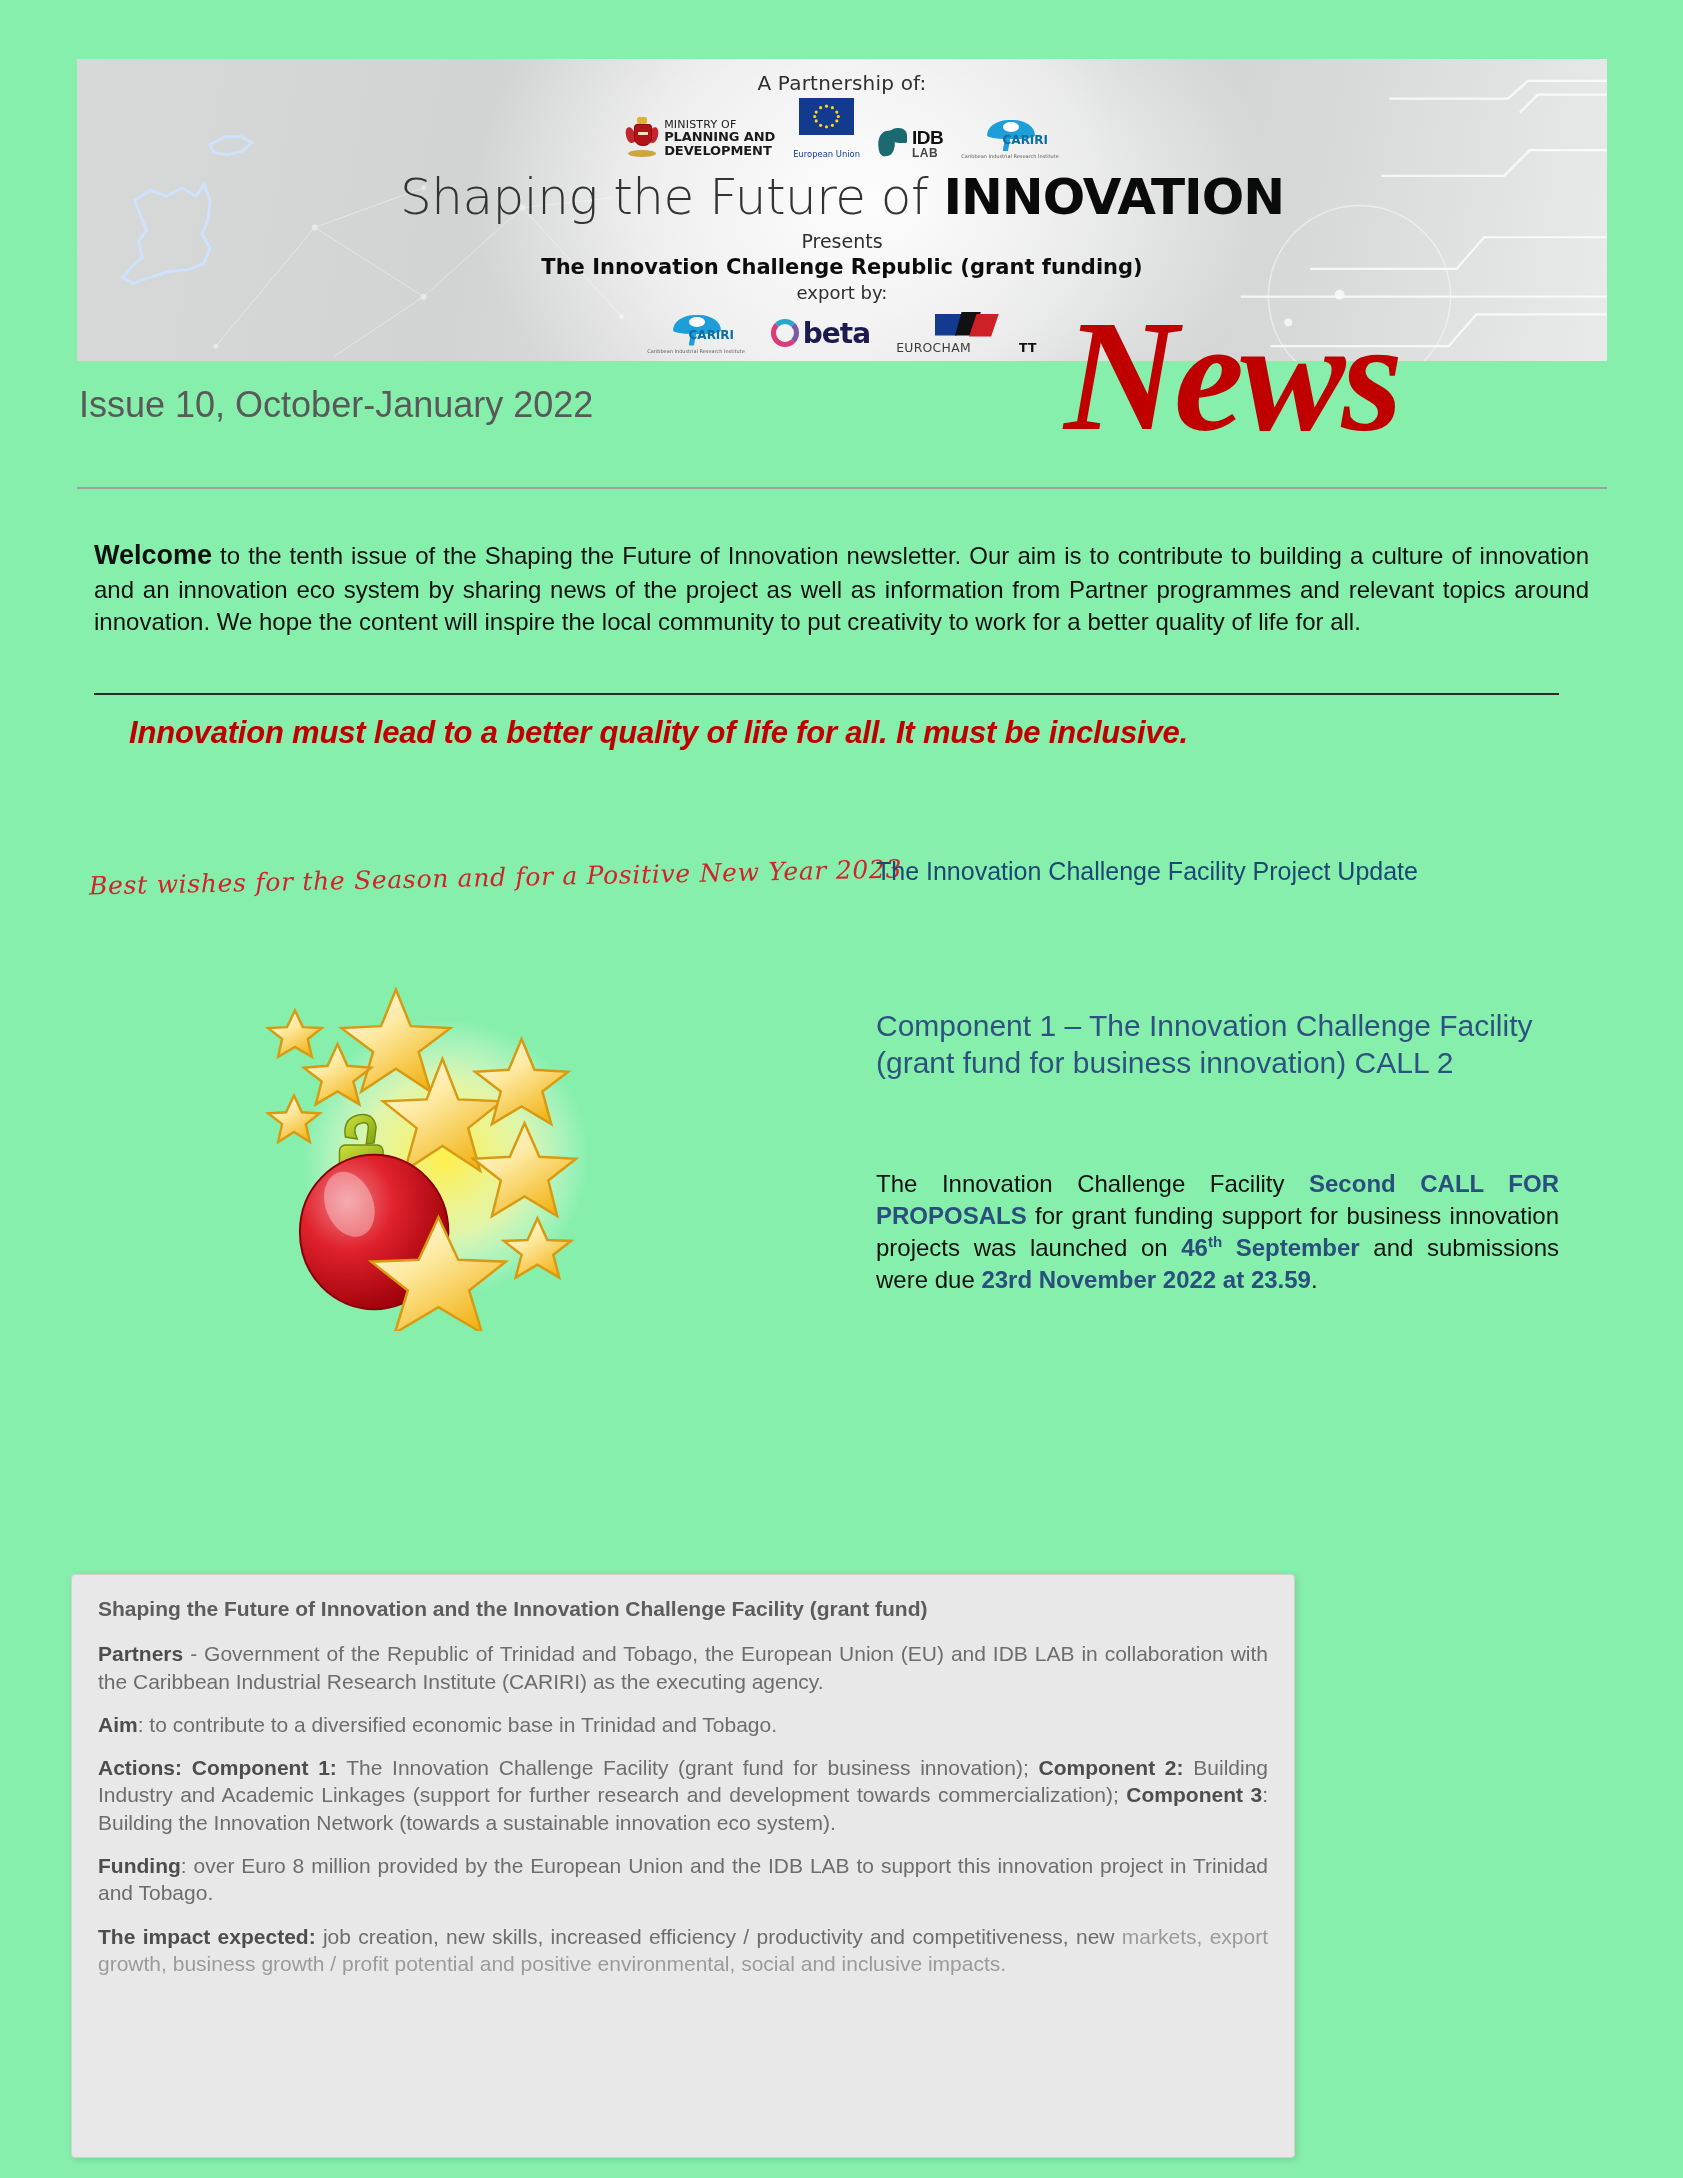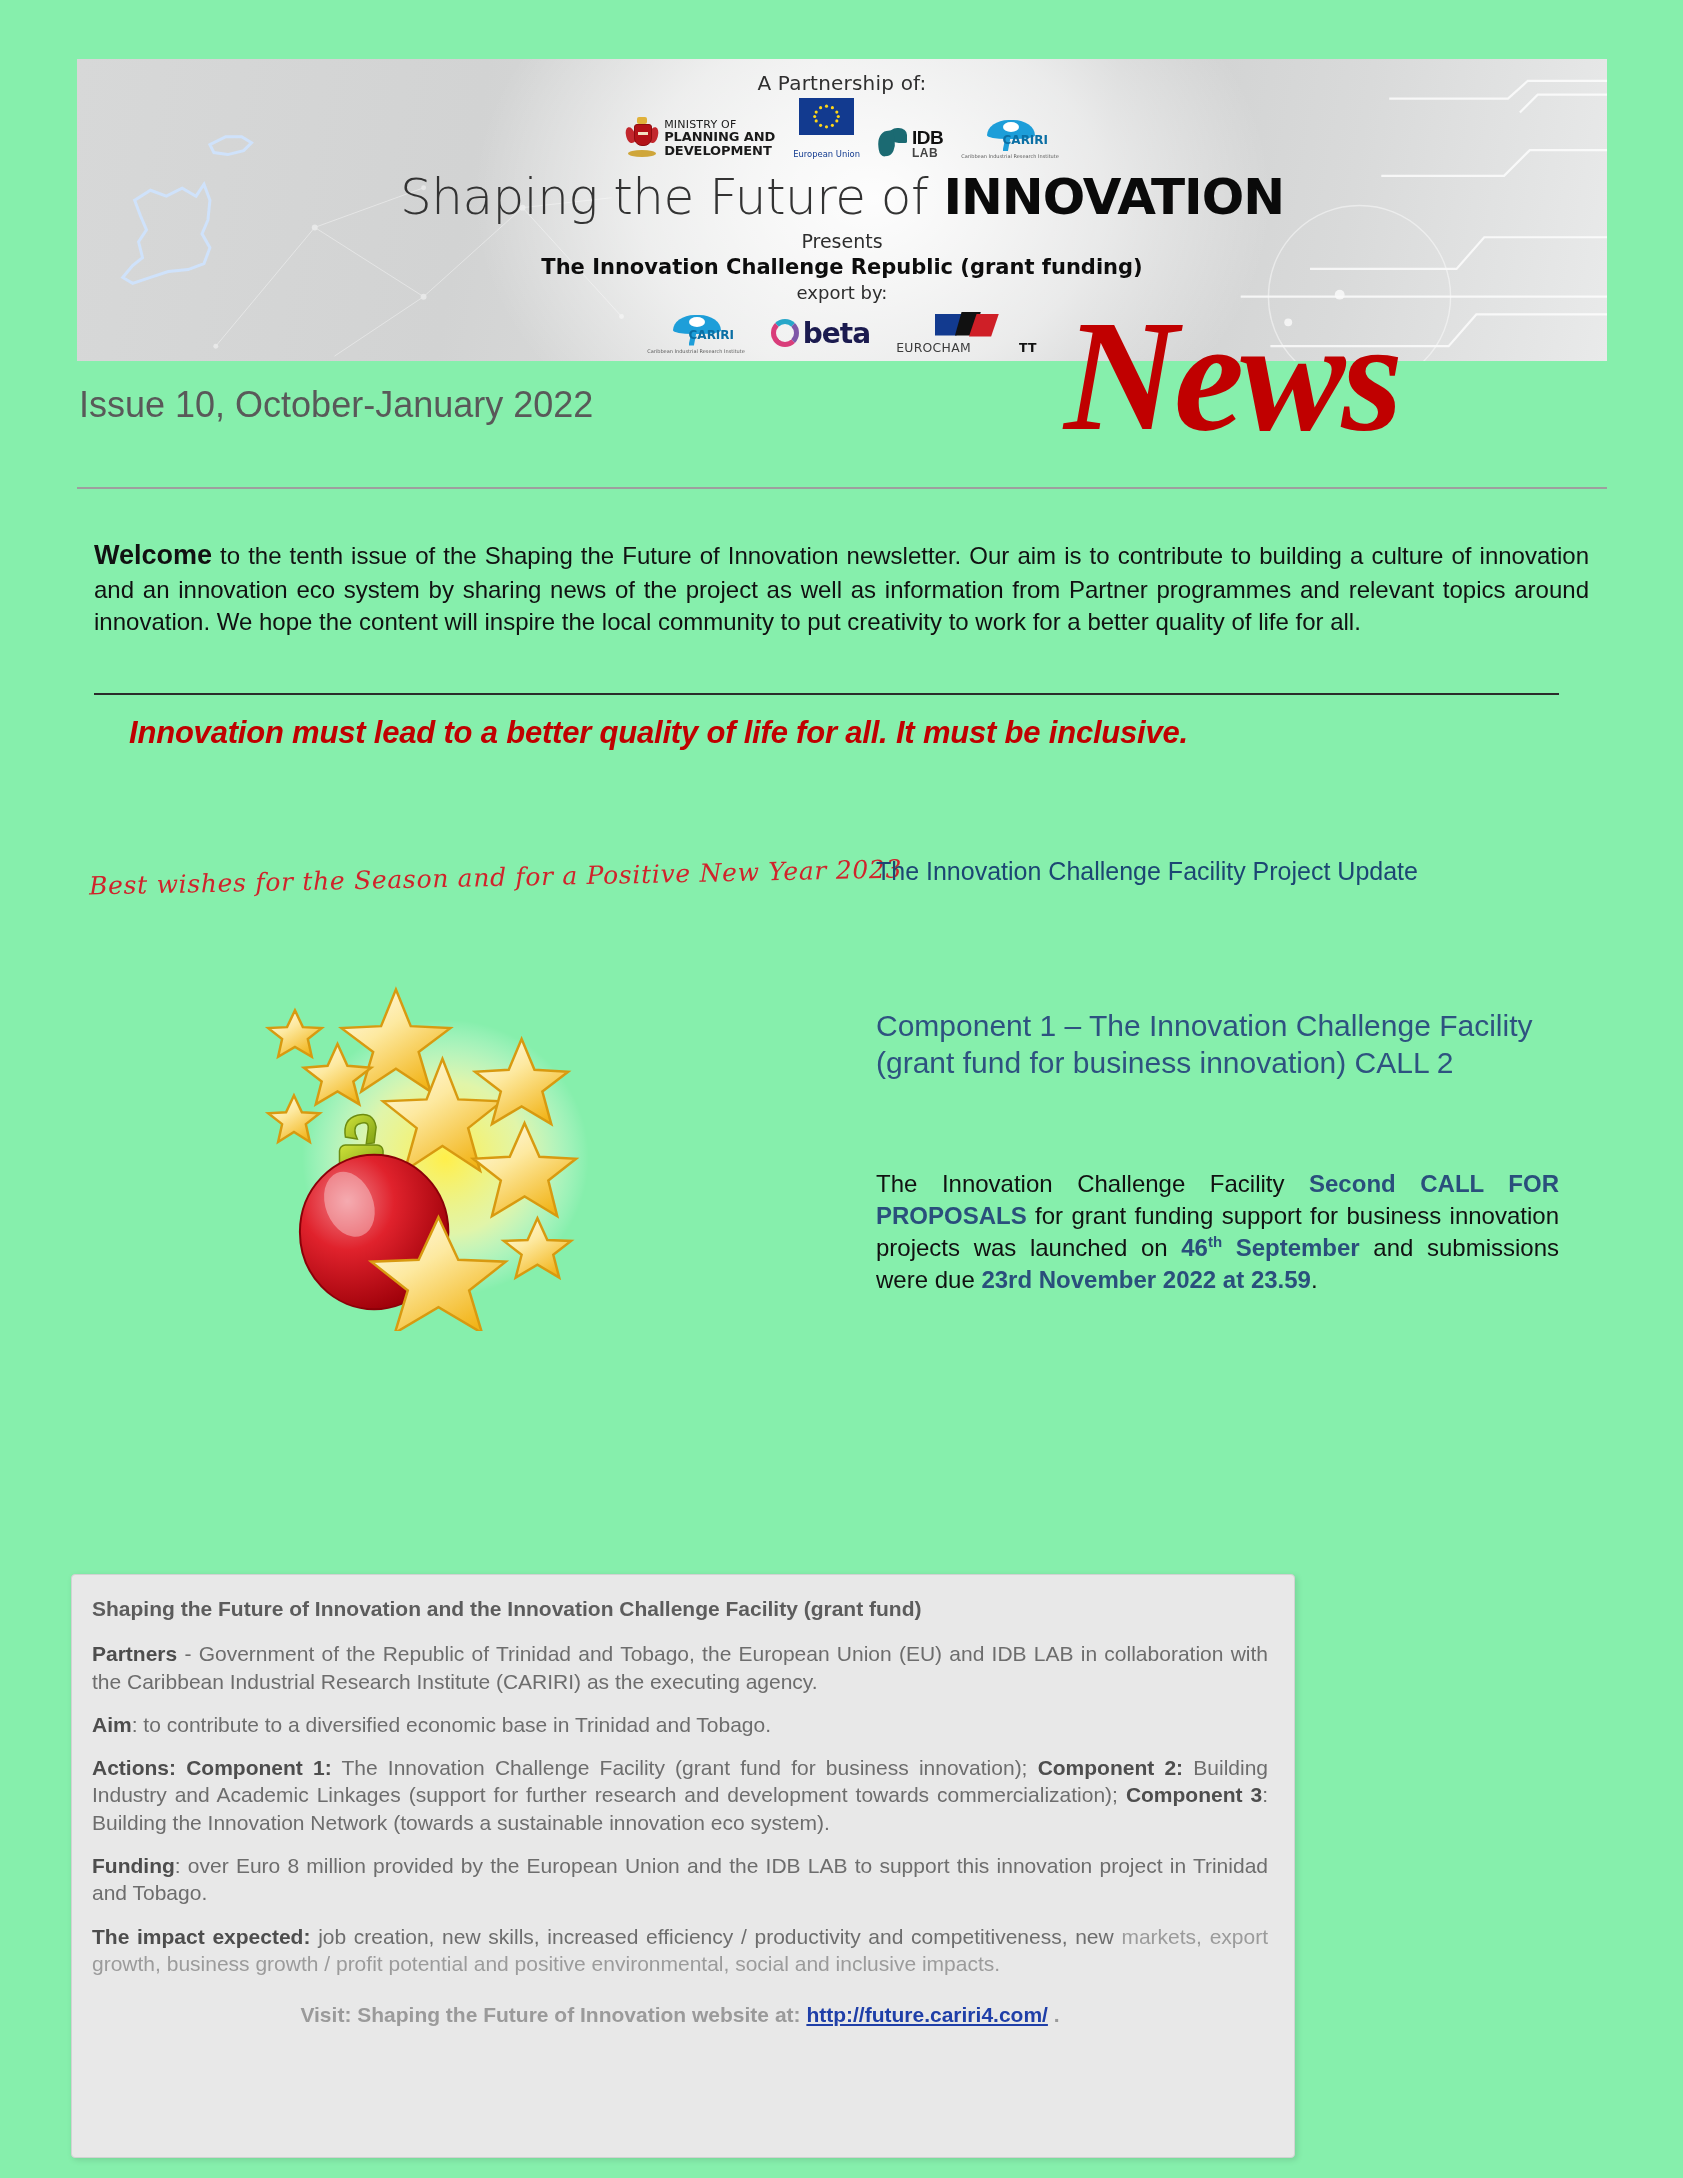--- a/index.html
+++ b/index.html
@@ -357,21 +357,21 @@
   .infobox {
     position: absolute;
     left: 71px; top: 1574px;
     width: 1224px;
     height: 584px;
     background: #e8e8e8;
     border: 1px solid #d2d2d2;
     border-radius: 4px;
     box-shadow: 2px 2px 6px rgba(0,0,0,.12);
     box-sizing: border-box;
-    padding: 20px 26px 0 20px;
+    padding: 20px 26px 0 26px;
   }
   .infobox p {
     margin: 0 0 16px 0;
     font-size: 21px;
     line-height: 1.3;
     color: #6d6d6d;
     text-align: justify;
   }
   .infobox p.head {
     font-weight: bold;
@@ -612,17 +612,16 @@
     <p><b>Partners</b><span> - Government of the Republic of Trinidad and Tobago, the European Union (EU) and IDB LAB in collaboration with the Caribbean Industrial Research Institute (CARIRI) as the executing agency.</span></p>
 
     <p><b>Aim</b><span>:  to contribute to a diversified economic base in Trinidad and Tobago.</span></p>
 
     <p><b>Actions: </b><b>Component 1:</b><span> The Innovation Challenge Facility (grant fund for business innovation); </span><b>Component 2:</b><span> Building Industry and Academic Linkages (support for further research and development towards commercialization); </span><b>Component 3</b><span>: Building the Innovation Network (towards a sustainable innovation eco system).</span></p>
 
     <p><b>Funding</b><span>:  over Euro 8 million provided by the European Union and the IDB LAB to support this innovation project in Trinidad and Tobago.</span></p>
 
     <p><b> The impact expected:</b><span> job creation, new skills, increased efficiency / productivity and competitiveness, new </span><span class="faded">markets, export growth, business growth / profit potential and positive environmental, social and inclusive impacts.</span></p>
 
-    <p class="visit"><span>Visit: Shaping the Future of Innovation website at: </span><a href="#">http://future.cariri4.com/</a><span> .</span></p>
   </div>
 
 </div>
 
 
 </body></html>

